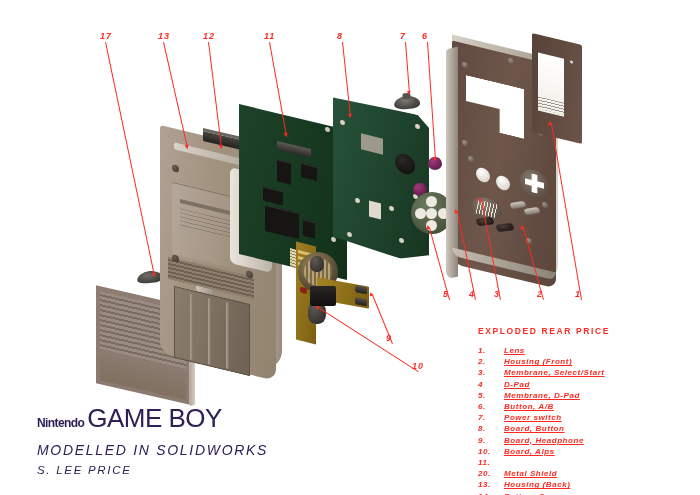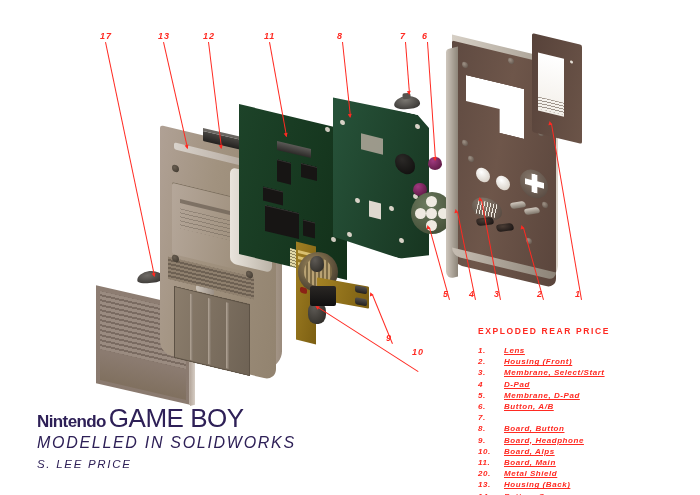--- a/index.html
+++ b/index.html
@@ -21,26 +21,26 @@
                   font-family:"Liberation Sans",sans-serif;margin-bottom:9px;}
   #legend ol{list-style:none;margin:0;padding:0;}
   #legend li{font-size:8px;font-style:italic;font-weight:700;letter-spacing:.55px;
              line-height:11.2px;display:flex;}
   #legend li .n{width:26px;flex:none;}
   #legend li .t{flex:1;text-decoration:underline;}
 
   
   #brand{position:absolute;left:37px;top:403px;color:#2e2057;}
   #brand .line1{display:flex;align-items:baseline;}
-  #brand .nin{font-size:17px;font-weight:700;letter-spacing:-.6px;
+  #brand .nin{font-size:12px;font-weight:700;letter-spacing:-.6px;
               font-family:"Liberation Sans",sans-serif;text-align:center;}
   #brand .gb{font-size:26px;font-weight:400;letter-spacing:-.5px;margin-left:3px;
              font-family:"Liberation Sans",sans-serif;}
-  #brand .sub{font-size:16px;font-style:italic;letter-spacing:1.7px;
-              font-family:"Liberation Sans",sans-serif;}
+  #brand .sub{font-size:14px;font-style:italic;letter-spacing:1.7px;
+              margin-top:8px;font-family:"Liberation Sans",sans-serif;}
   #brand .sub2{font-size:11.5px;font-style:italic;letter-spacing:1.7px;
                margin-top:6px;font-family:"Liberation Sans",sans-serif;}
 
   
   .part{position:absolute;}
 
   
   #batcover{left:96px;top:296px;width:94px;height:98px;
     transform:skewY(13deg);
     background:linear-gradient(180deg,#8d7d72 0%,#8a7a6f 100%);
@@ -394,21 +394,21 @@
       <div class="arrow" style="left: 407px; top: 91px; border-width: 4px 2.5px 0px; border-color: rgb(255, 42, 34) transparent transparent; transform: rotate(-4.39871deg);"></div>
       <div class="cnum" style="left: 400px; top: 31px;">7</div>
       <div class="leader" style="left: 428px; top: 42px; width: 118.271px; transform: rotate(86.1215deg);"></div>
       <div class="arrow" style="left: 433px; top: 157px; border-width: 4px 2.5px 0px; border-color: rgb(255, 42, 34) transparent transparent; transform: rotate(-3.87852deg);"></div>
       <div class="cnum" style="left: 422px; top: 31px;">6</div>
       <div class="leader" style="left: 392px; top: 344px; width: 52.9245px; transform: rotate(-112.203deg);"></div>
       <div class="arrow" style="left: 369px; top: 292px; border-width: 4px 2.5px 0px; border-color: rgb(255, 42, 34) transparent transparent; transform: rotate(-202.203deg);"></div>
       <div class="cnum" style="left: 386px; top: 333px;">9</div>
       <div class="leader" style="left: 418px; top: 372px; width: 118.727px; transform: rotate(-147.381deg);"></div>
       <div class="arrow" style="left: 315px; top: 305px; border-width: 4px 2.5px 0px; border-color: rgb(255, 42, 34) transparent transparent; transform: rotate(-237.381deg);"></div>
-      <div class="cnum" style="left: 412px; top: 347px;">10</div>
+      <div class="cnum" style="left: 412px; top: 361px;">10</div>
       <div class="leader" style="left: 449px; top: 300px; width: 74.7262px; transform: rotate(-105.524deg);"></div>
       <div class="arrow" style="left: 426px; top: 225px; border-width: 4px 2.5px 0px; border-color: rgb(255, 42, 34) transparent transparent; transform: rotate(-195.524deg);"></div>
       <div class="cnum" style="left: 443px; top: 289px;">5</div>
       <div class="leader" style="left: 475px; top: 300px; width: 89.822px; transform: rotate(-101.56deg);"></div>
       <div class="arrow" style="left: 454px; top: 209px; border-width: 4px 2.5px 0px; border-color: rgb(255, 42, 34) transparent transparent; transform: rotate(-191.56deg);"></div>
       <div class="cnum" style="left: 469px; top: 289px;">4</div>
       <div class="leader" style="left: 500px; top: 300px; width: 101.789px; transform: rotate(-100.758deg);"></div>
       <div class="arrow" style="left: 478px; top: 197px; border-width: 4px 2.5px 0px; border-color: rgb(255, 42, 34) transparent transparent; transform: rotate(-190.758deg);"></div>
       <div class="cnum" style="left: 494px; top: 289px;">3</div>
       <div class="leader" style="left: 543px; top: 300px; width: 74.7262px; transform: rotate(-105.524deg);"></div>
@@ -441,36 +441,36 @@
         <li>
           <span class="n">5.</span>
           <span class="t">Membrane, D-Pad</span>
         </li>
         <li>
           <span class="n">6.</span>
           <span class="t">Button, A/B</span>
         </li>
         <li>
           <span class="n">7.</span>
+          <span class="t">Power switch</span>
         </li>
         <li>
           <span class="n">8.</span>
           <span class="t">Board, Button</span>
         </li>
         <li>
           <span class="n">9.</span>
           <span class="t">Board, Headphone</span>
         </li>
         <li>
           <span class="n">10.</span>
           <span class="t">Board, Alps</span>
         </li>
         <li>
           <span class="n">11.</span>
-          <span class="t">Board, Main</span>
         </li>
         <li>
           <span class="n">20.</span>
           <span class="t">Metal Shield</span>
         </li>
         <li>
           <span class="n">13.</span>
           <span class="t">Housing (Back)</span>
         </li>
         <li>

